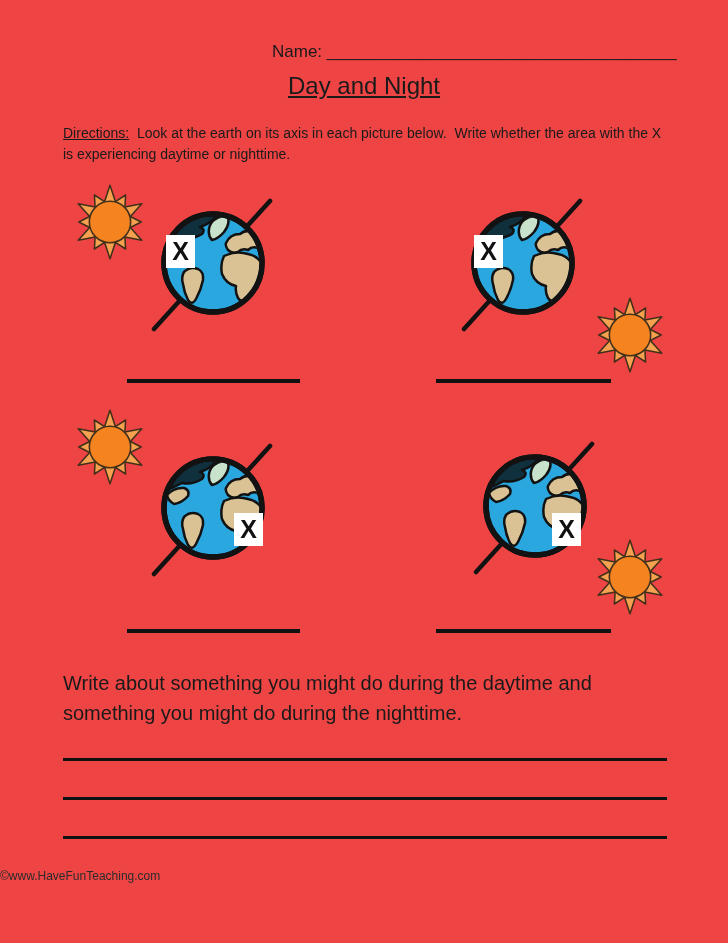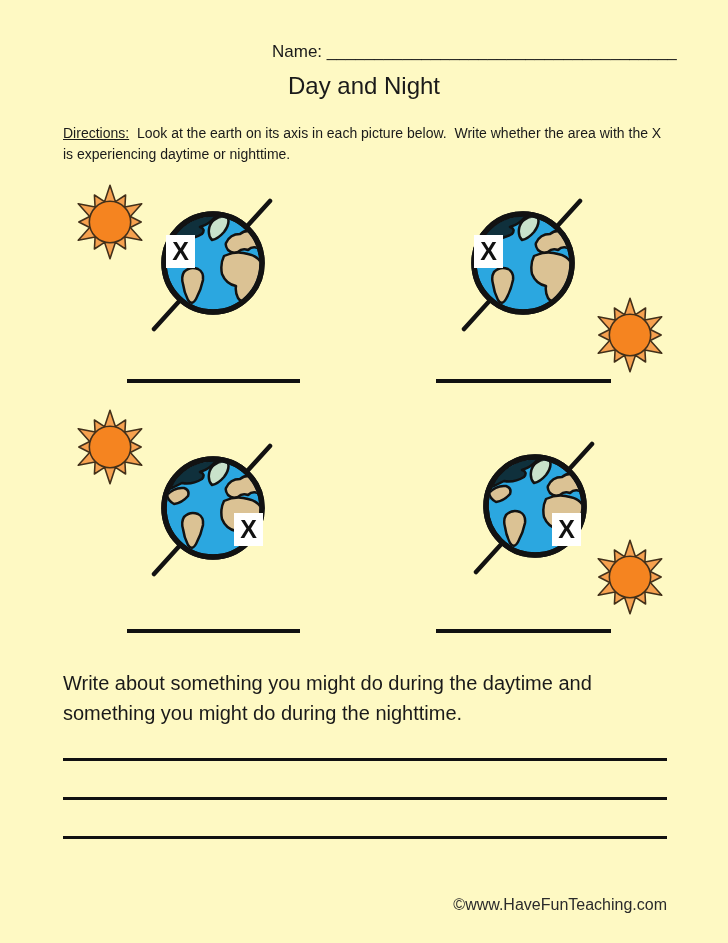--- a/index.html
+++ b/index.html
@@ -1,26 +1,26 @@
 <!DOCTYPE html>
 <html><head>
 <meta charset="utf-8">
 <style>
   html,body { margin:0; padding:0; background:#ffffff; }
   .sheet {
-    position:relative; width:728px; height:943px; background:#fef9c3;
+    position:relative; width:728px; height:943px; background:#ef4444;
     font-family:"Liberation Sans", sans-serif; color:#1a1a1a; overflow:hidden;
   }
 
   
   .name-row { position:absolute; left:272px; top:42px; font-size:17px; white-space:nowrap; }
   .name-row .blank { letter-spacing:0px; }
   .page-title {
     position:absolute; left:0; right:0; top:72px; text-align:center;
-    font-size:24px; font-weight:400; 
+    font-size:24px; font-weight:400; text-decoration:underline;
   }
   .directions {
     position:absolute; left:63px; top:123px; width:612px;
     font-size:14px; line-height:1.5; white-space:pre-wrap;
   }
   .directions .dlabel { text-decoration:underline; }
 
   
   .panel { position:absolute; }
   .p1 { left:63px;  top:180px; width:240px; height:210px; }
@@ -51,22 +51,22 @@
 
   
   .prompt {
     position:absolute; left:63px; top:668px; width:612px;
     font-size:20px; line-height:1.5;
   }
   .writeline { position:absolute; left:63px; width:604px; height:2.5px; background:#111111; }
   .wl1 { top:758px; } .wl2 { top:797px; } .wl3 { top:836px; }
 
   .footer {
-    position:absolute; left:0; right:61px; top:896px; text-align:right;
-    font-size:16px; color:#2b2b2b;
+    position:absolute; left:0; right:61px; top:869px; 
+    font-size:12px; color:#2b2b2b;
   }
 </style>
 </head>
 <body>
 
 <svg width="0" height="0" style="position:absolute" aria-hidden="true">
   <defs>
     <clipPath id="earth-clip">
         <circle cx="65" cy="67" r="46.5"></circle>
       </clipPath>

